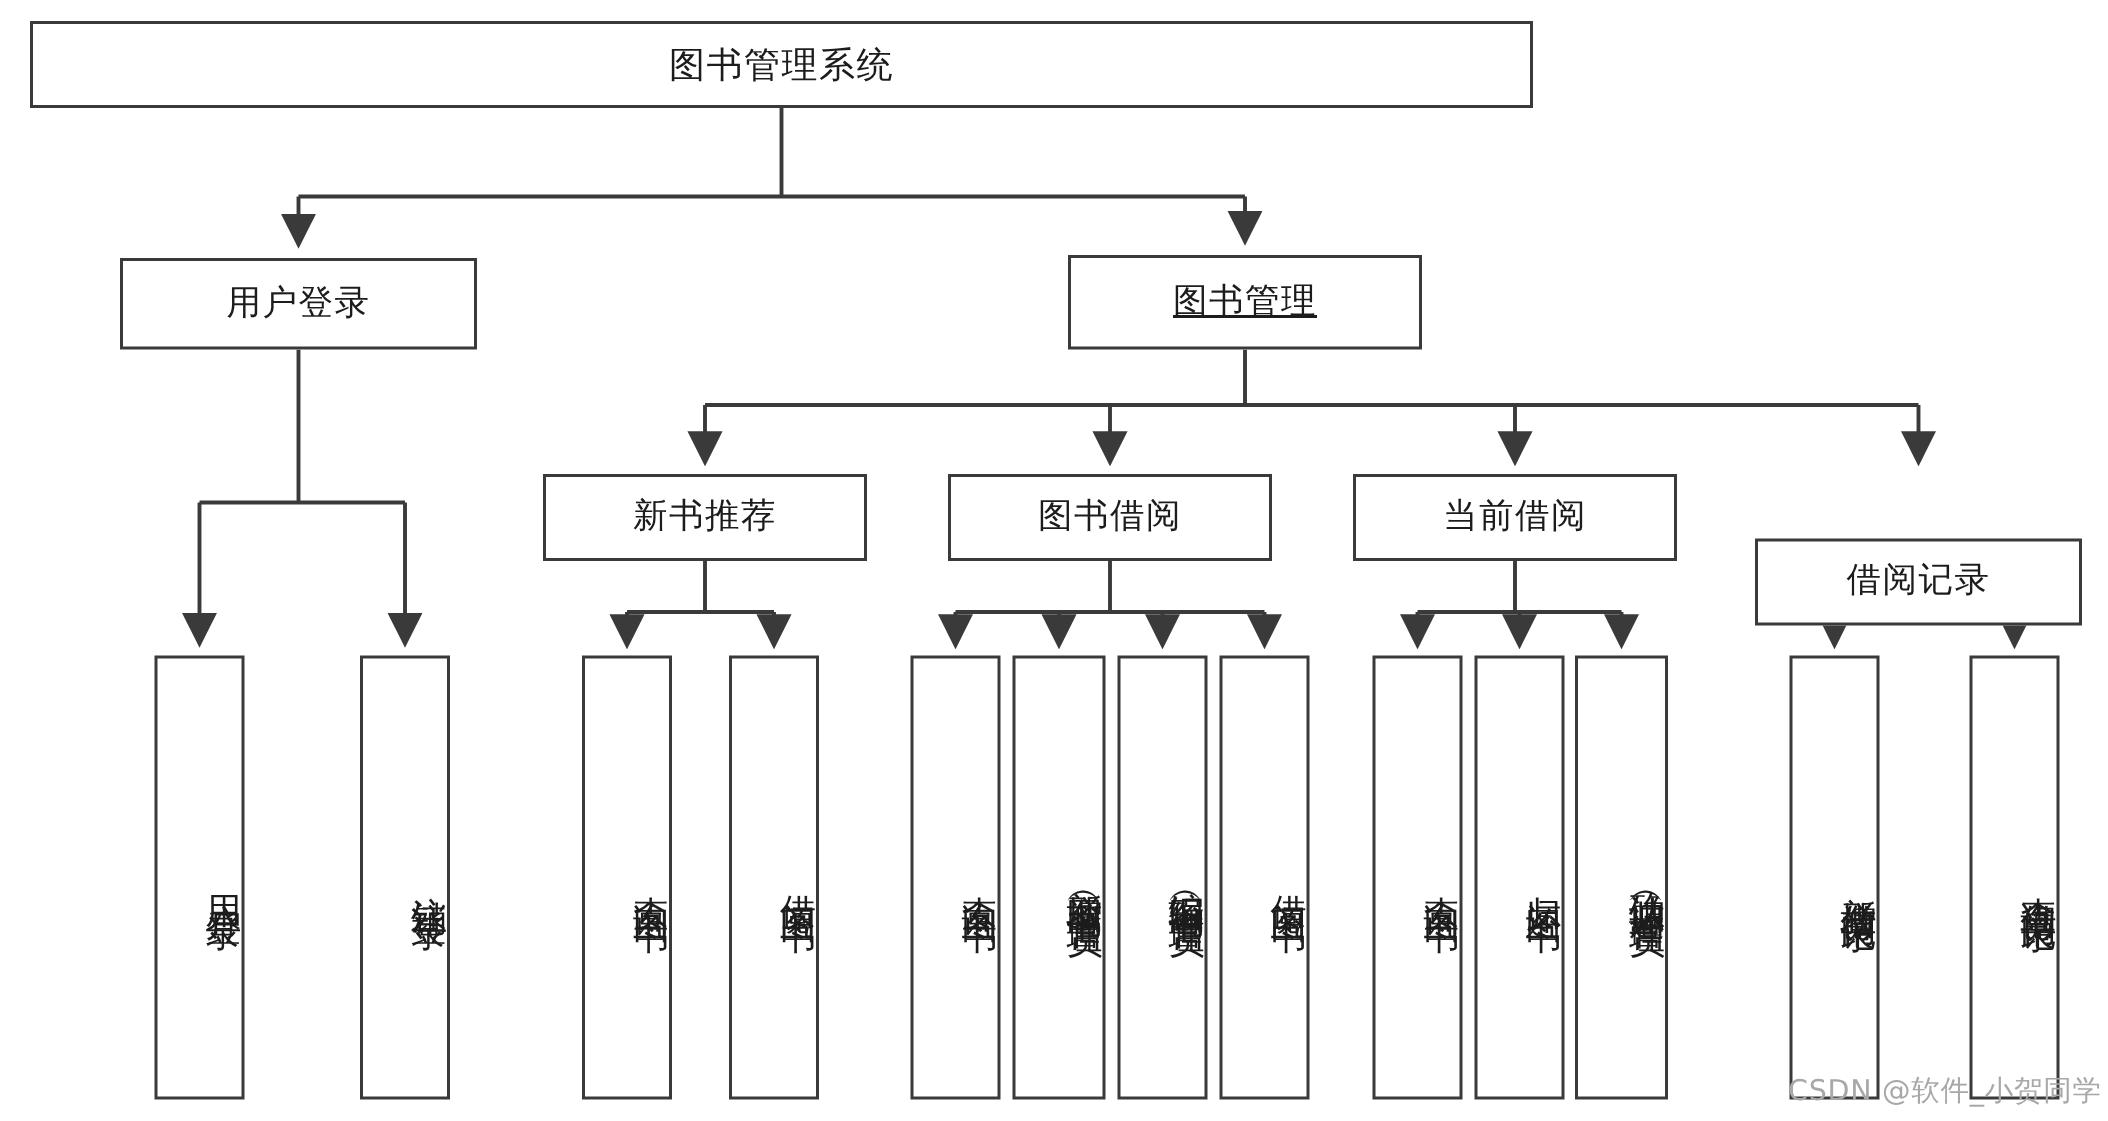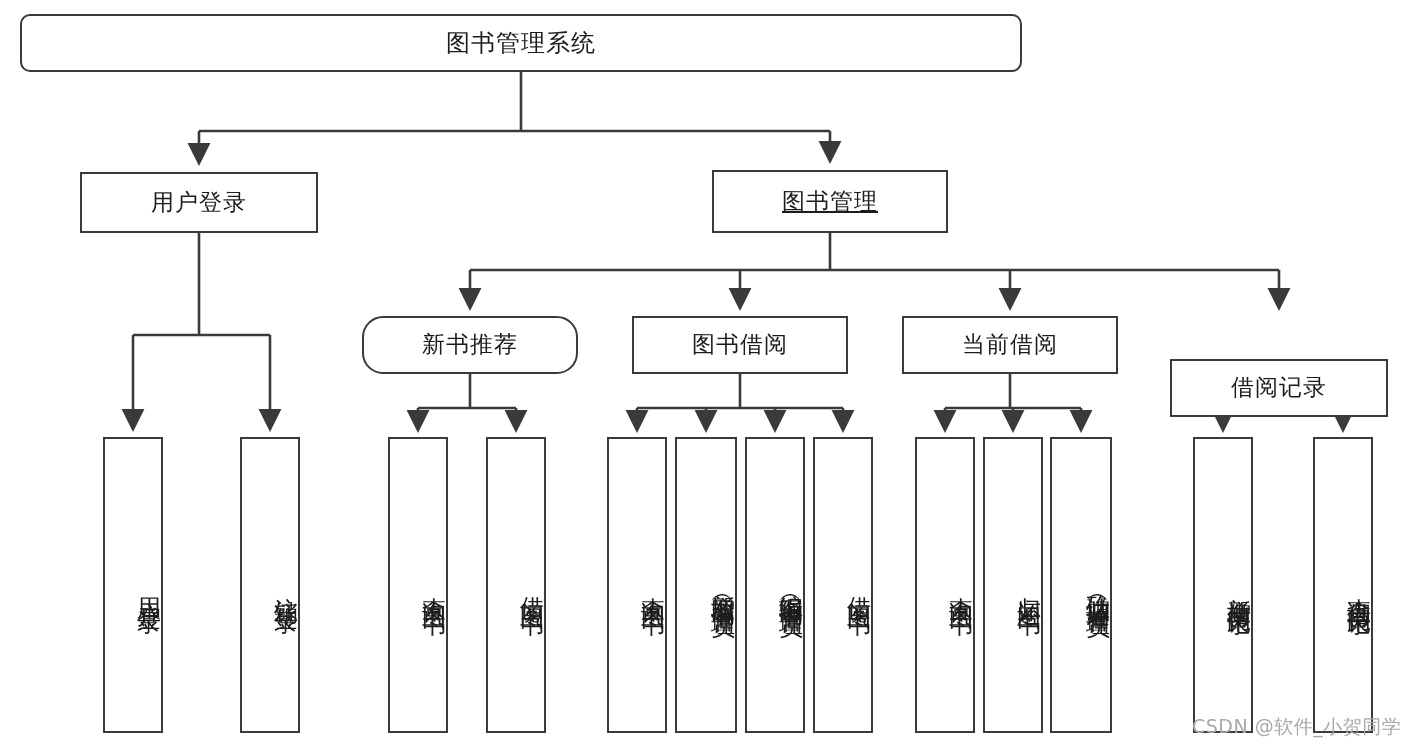--- a/index.html
+++ b/index.html
@@ -35,21 +35,20 @@
     justify-content: center;
     color: #1c1c1c;
   }
   .node.horiz {
     font-size: 23px;
     letter-spacing: 1px;
     line-height: 1.1;
   }
   .node.root {
     font-size: 24px;
-    border-radius: 10px;
   }
   .node.vert {
     writing-mode: vertical-rl;
     text-orientation: upright;
     font-size: 24px;
     letter-spacing: 5px;
     padding-top: 6px;
     align-items: flex-start;
     justify-content: center;
     line-height: 1.0;
@@ -118,21 +117,21 @@
       <path d="M 1223 408 L 1223 429" marker-end="url(#arrow)"></path>
       <path d="M 1343 408 L 1343 429" marker-end="url(#arrow)"></path>
     </g>
   </svg>
 
   <div class="node horiz root" style="left:20px; top:14px; width:1002px; height:58px;">图书管理系统</div>
 
   <div class="node horiz" style="left:80px; top:172px; width:238px; height:61px;">用户登录</div>
   <div class="node horiz" style="left:712px; top:170px; width:236px; height:63px;text-decoration:underline;">图书管理</div>
 
-  <div class="node horiz" style="left:362px; top:316px; width:216px; height:58px;border-radius:21px;">新书推荐</div>
+  <div class="node horiz" style="left:362px; top:316px; width:216px; height:58px;">新书推荐</div>
   <div class="node horiz" style="left:902px; top:316px; width:216px; height:58px;">当前借阅</div>
   <div class="node horiz" style="left:632px; top:316px; width:216px; height:58px;">图书借阅</div>
   <div class="node horiz" style="left:1170px; top:316px; width:218px; height:58px;margin-top:43px;">借阅记录</div>
 
   <div class="node vert" style="left:103px; top:437px; width:60px; height:296px;">用户登录</div>
   <div class="node vert" style="left:240px; top:437px; width:60px; height:296px;">注销登录</div>
 
   <div class="node vert" style="left:388px; top:437px; width:60px; height:296px;">查询图书</div>
   <div class="node vert" style="left:486px; top:437px; width:60px; height:296px;">借阅图书</div>
 

